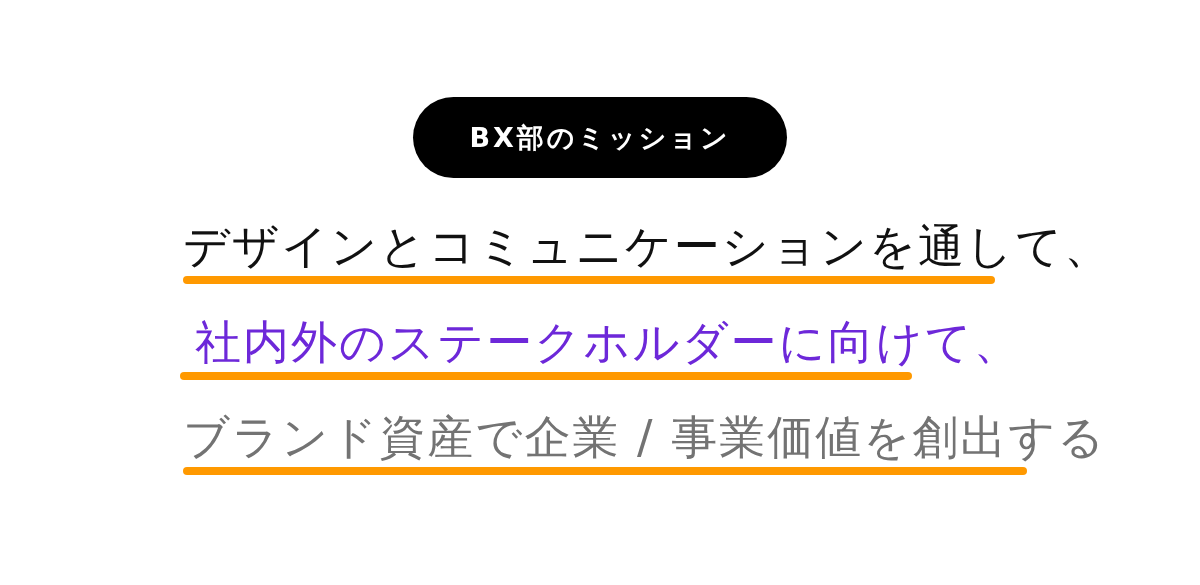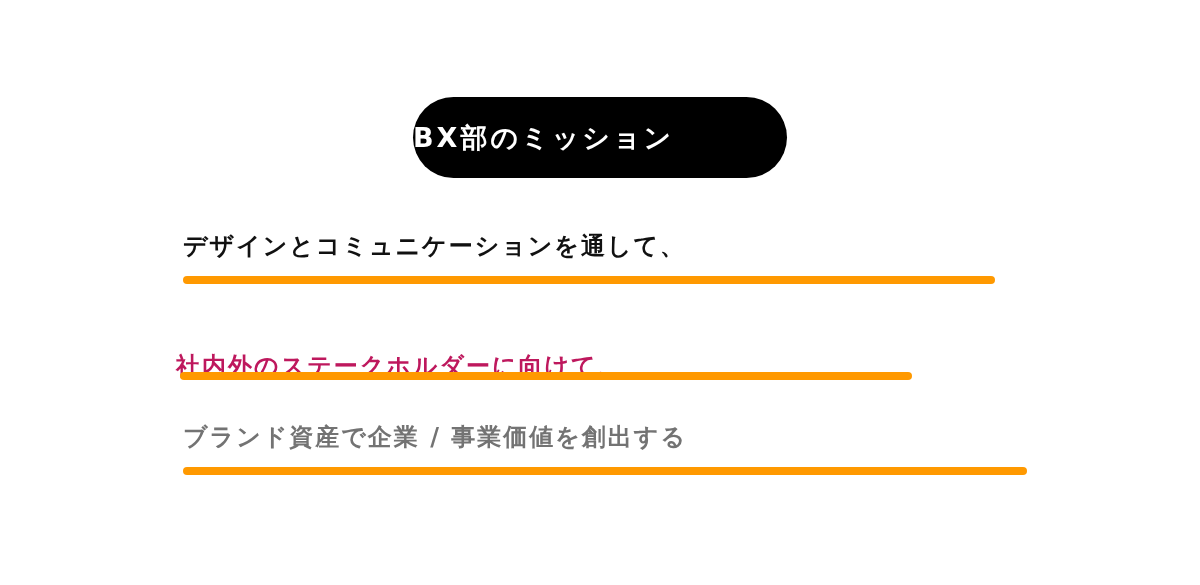--- a/index.html
+++ b/index.html
@@ -1,31 +1,31 @@
 <!DOCTYPE html>
 <html><head>
 <meta charset="utf-8">
 <style>
   html, body { margin:0; padding:0; }
   body { width:1200px; height:585px; background:#ffffff; position:relative; overflow:hidden;
          font-family:"DejaVu Sans", "Liberation Sans", sans-serif; }
   .pill { position:absolute; left:413px; top:97px; width:374px; height:81px; background:#000;
-          border-radius:41px; color:#fff; display:flex; align-items:center; 
+          border-radius:41px; color:#fff; display:flex; align-items:center; justify-content:center;
           font-size:27px; font-weight:bold; letter-spacing:3px; }
-  .line { position:absolute; left:0; font-size:24px; font-weight:bold; color:#111;
+  .line { position:absolute; left:0; font-size:46px; font-weight:normal; color:#111;
           letter-spacing:2px; white-space:nowrap; line-height:48px; }
   .ul { position:absolute; height:8px; border-radius:4px; }
 </style>
 </head>
 <body>
 
 <div class="pill" style="background: rgb(0, 0, 0); color: rgb(255, 255, 255);">
   <span>BX部のミッション</span>
 </div>
 
 <div class="line" style="left: 183px; top: 222px; color: rgb(17, 17, 17);">デザインとコミュニケーションを通して、</div>
 <div class="ul" style="left: 183px; top: 276px; width: 812px; background: rgb(255, 153, 0);"></div>
 
-<div class="line" style="left: 176px; top: 318px; color: #be185d; margin-top: 24px;">社内外のステークホルダーに向けて、</div>
+<div class="line" style="left: 195px; top: 318px; color: #6d28d9;">社内外のステークホルダーに向けて、</div>
 <div class="ul" style="left: 180px; top: 372px; width: 732px; background: rgb(255, 153, 0);"></div>
 
 <div class="line" style="left: 183px; top: 413px; color: #737373;">ブランド資産で企業 / 事業価値を創出する</div>
 <div class="ul" style="left: 183px; top: 467px; width: 844px; background: rgb(255, 153, 0);"></div>
 
 </body></html>

